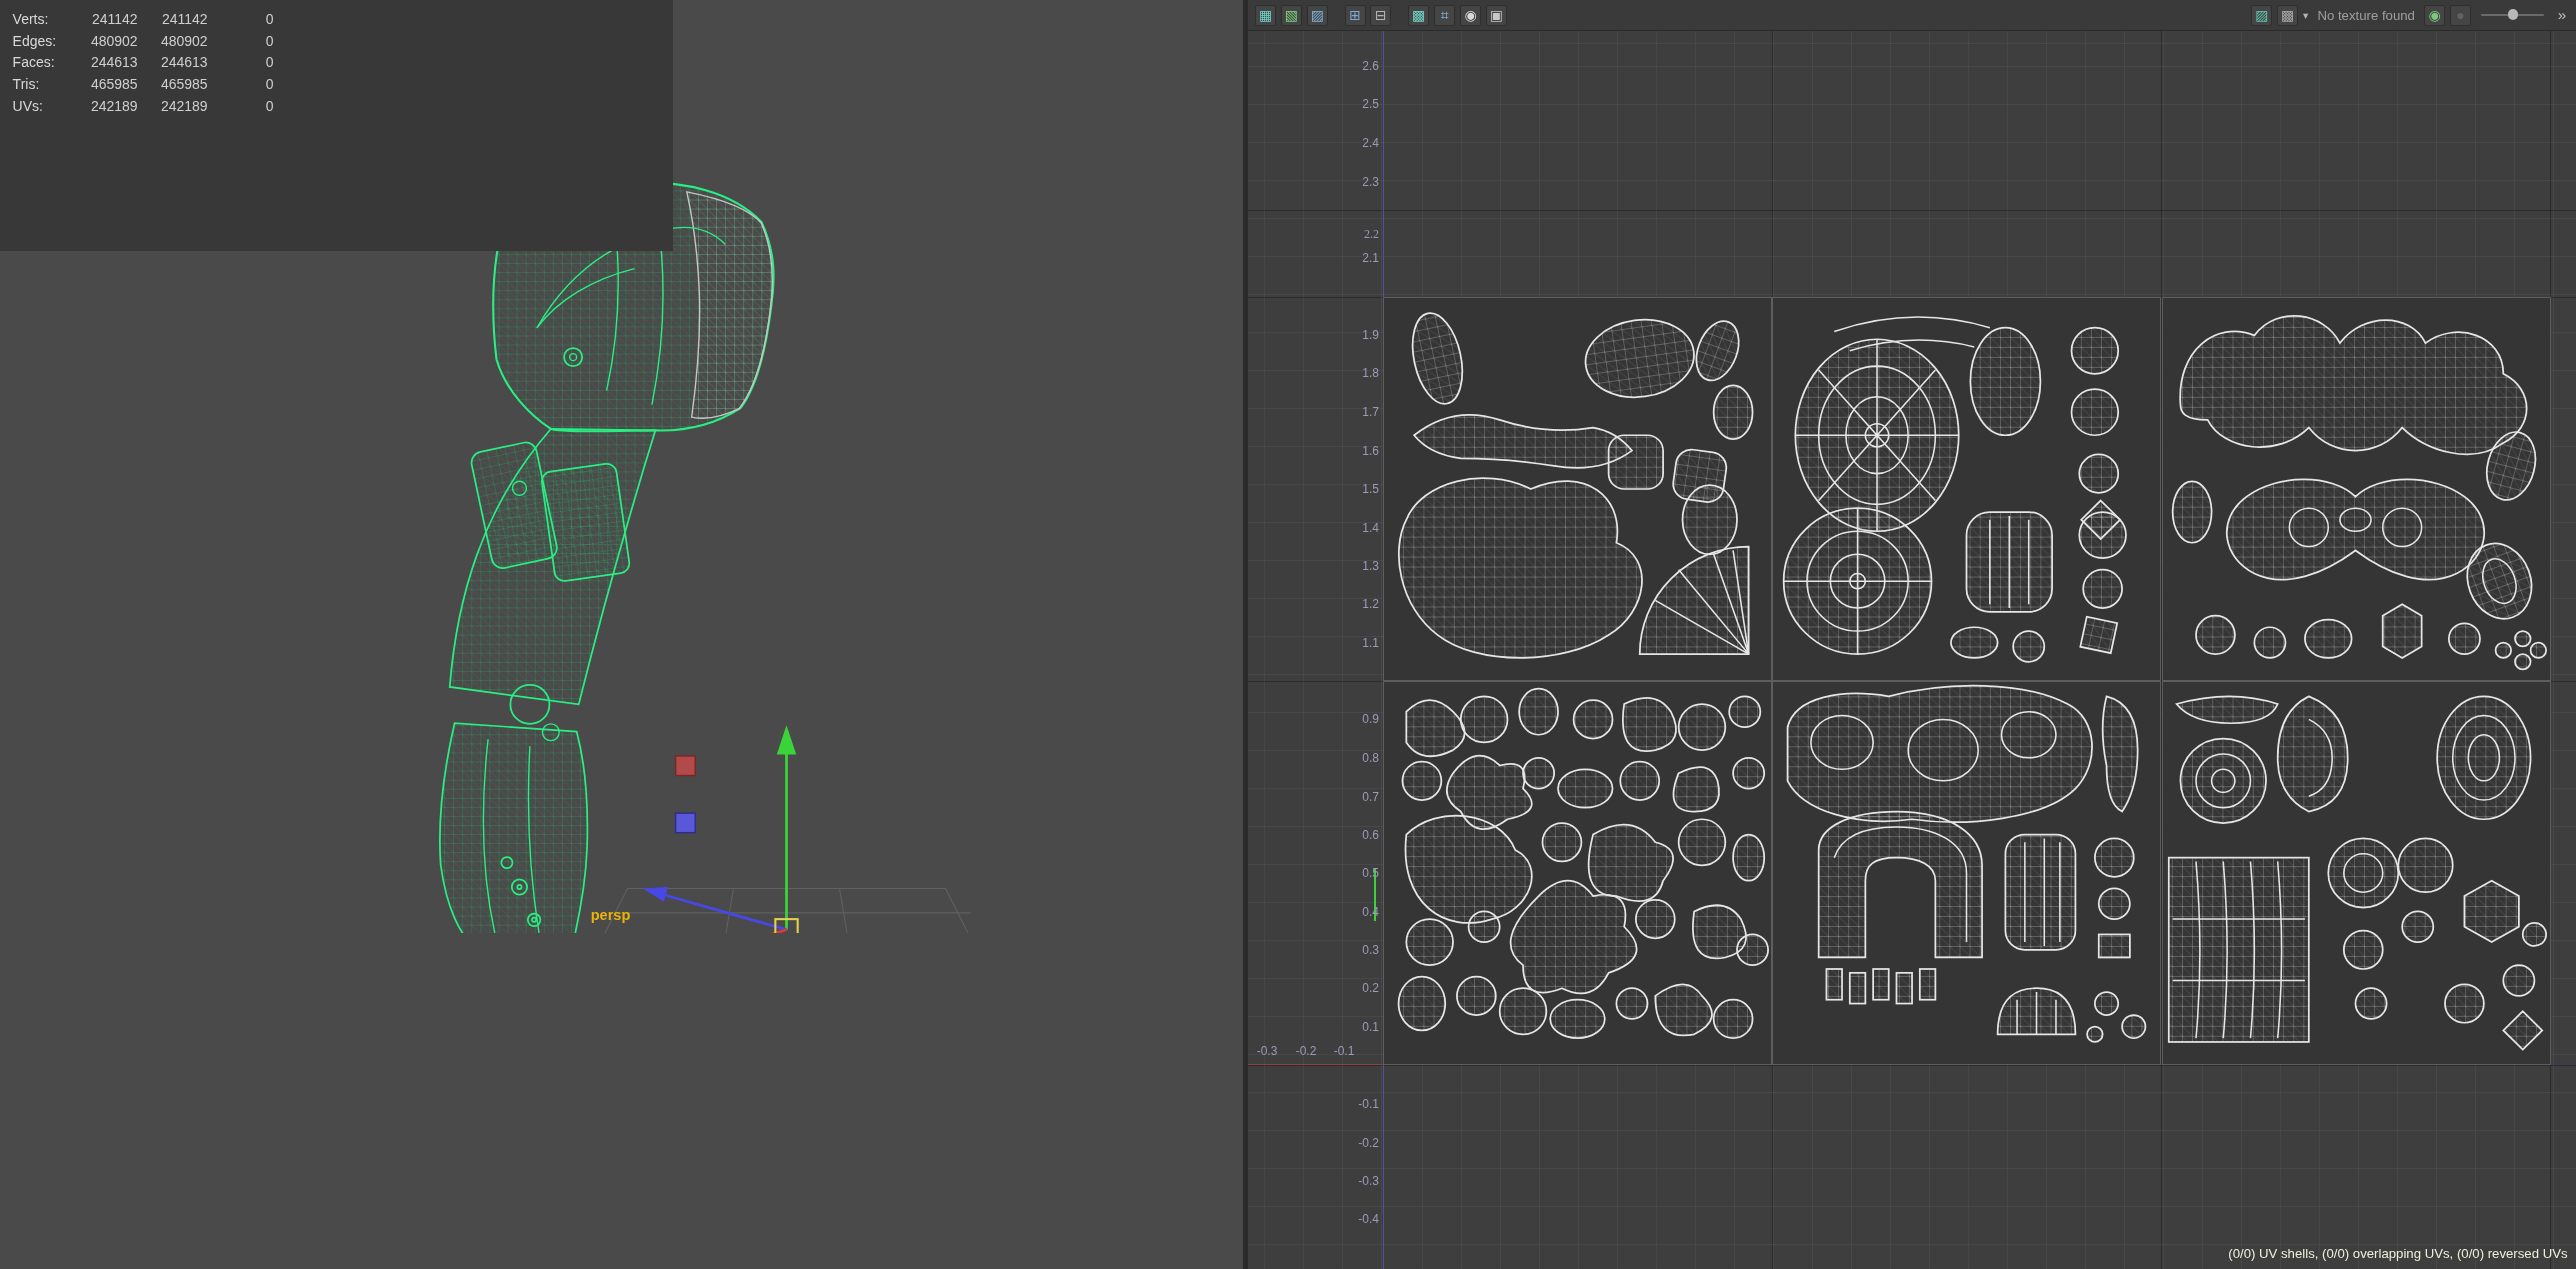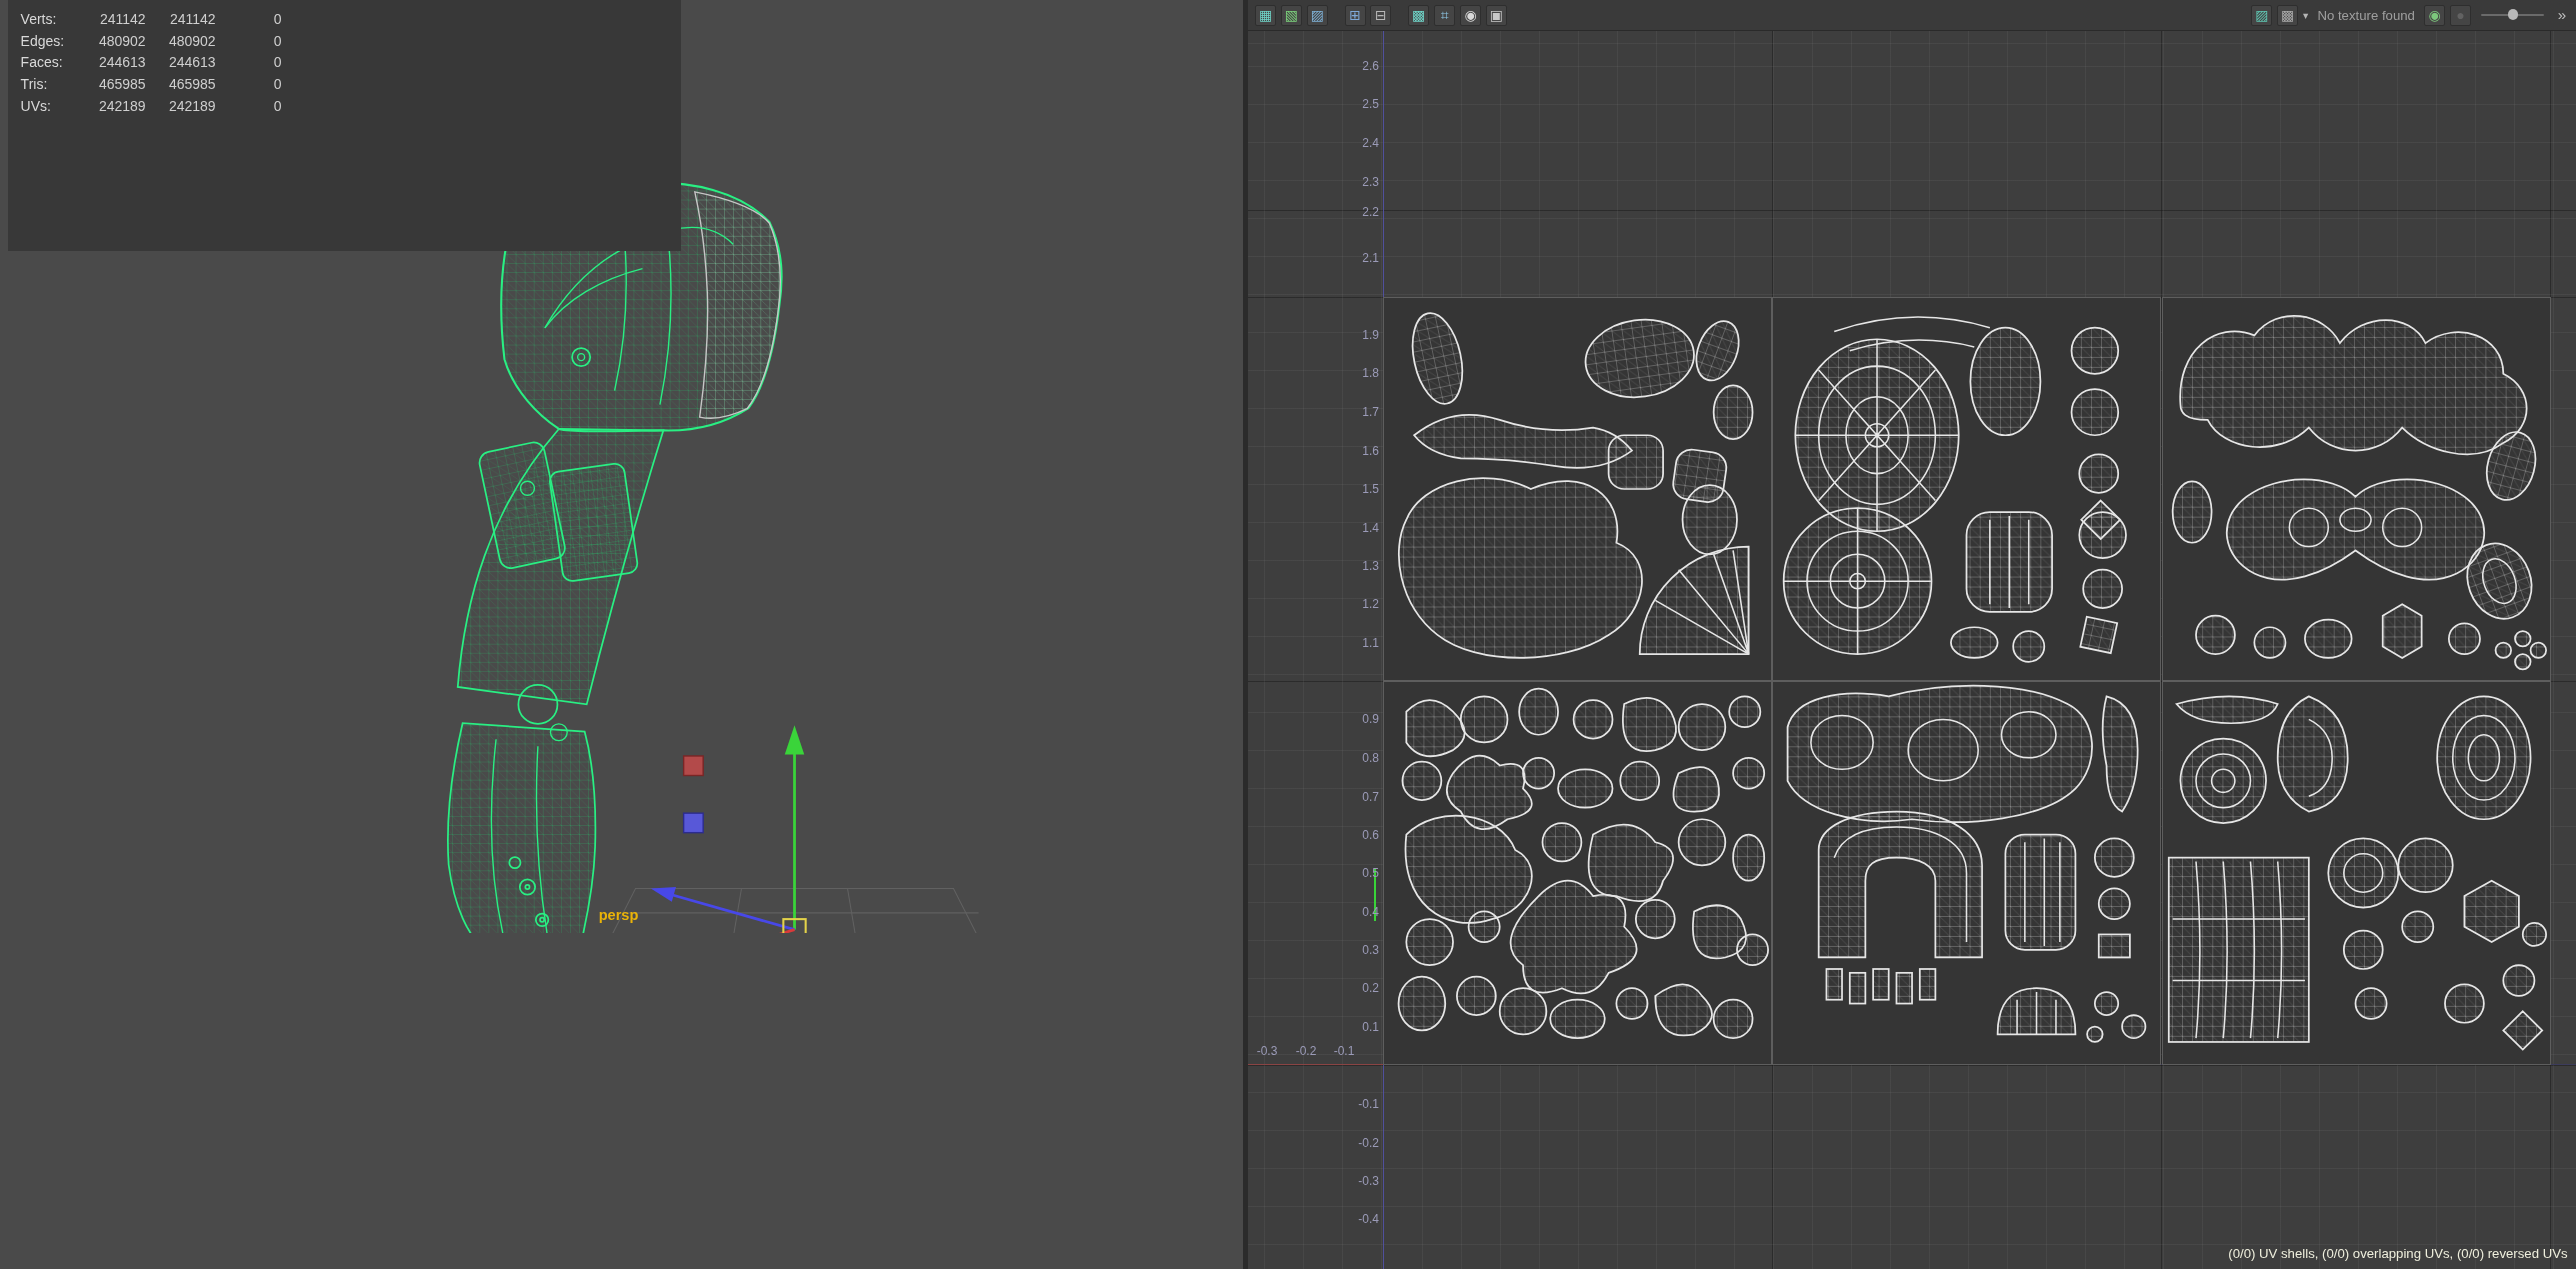--- a/index.html
+++ b/index.html
@@ -1,20 +1,20 @@
 <!DOCTYPE html>
 <html style="font-size:11px"><head>
 <meta charset="utf-8">
 <style>
   html,body{margin:0;padding:0;background:#222;}
   .root{position:relative;width:2576px;height:1270px;overflow:hidden;
         font-family:"Liberation Sans","DejaVu Sans",sans-serif;background:#4a4a4a;}
 
   
-  .viewport-3d{position:absolute;left:8px;top:0;width:1246px;height:933px;background:#4a4a4a;overflow:hidden;}
+  .viewport-3d{position:absolute;left:0;top:0;width:1246px;height:933px;background:#4a4a4a;overflow:hidden;}
   .scene{position:absolute;left:0;top:0;width:1246px;height:1270px;}
   .hud{position:absolute;left:0;top:0;width:673px;height:251px;background:#383838;
        padding:8.4px 0 0 12.6px;box-sizing:border-box;font-size:14px;color:#d9d9d9;z-index:5;}
   .hud-row{display:grid;grid-template-columns:66px 59px 70px 66px;height:21.6px;align-items:center;}
   .hud-row .num{text-align:right;color:#cfcfcf;}
   .persp-label{position:absolute;bottom:9.8px;left:49%;transform:translateX(-50%);
        color:#eab308;font-size:14.6px;font-weight:bold;z-index:5;}
 
   
   .divider{position:absolute;left:1243px;top:0;width:4.9px;height:1270px;background:#2b2b2b;z-index:20;}
@@ -399,21 +399,21 @@
         </g>
       </svg>
 
       <div class="sel-edge"></div>
 
       <div>
           <span class="axis-label v-label" style="top: 35px;">2.6</span>
           <span class="axis-label v-label" style="top: 73px;">2.5</span>
           <span class="axis-label v-label" style="top: 112px;">2.4</span>
           <span class="axis-label v-label" style="top: 151px;">2.3</span>
-          <span class="axis-label v-label" style="top: 181px;">2.2</span>
+          <span class="axis-label v-label" style="top: 203px; font-family: Liberation Serif, serif;">2.2</span>
           <span class="axis-label v-label" style="top: 227px;">2.1</span>
           <span class="axis-label v-label" style="top: 304px;">1.9</span>
           <span class="axis-label v-label" style="top: 342px;">1.8</span>
           <span class="axis-label v-label" style="top: 381px;">1.7</span>
           <span class="axis-label v-label" style="top: 420px;">1.6</span>
           <span class="axis-label v-label" style="top: 458px;">1.5</span>
           <span class="axis-label v-label" style="top: 497px;">1.4</span>
           <span class="axis-label v-label" style="top: 535px;">1.3</span>
           <span class="axis-label v-label" style="top: 573px;">1.2</span>
           <span class="axis-label v-label" style="top: 612px;">1.1</span>

